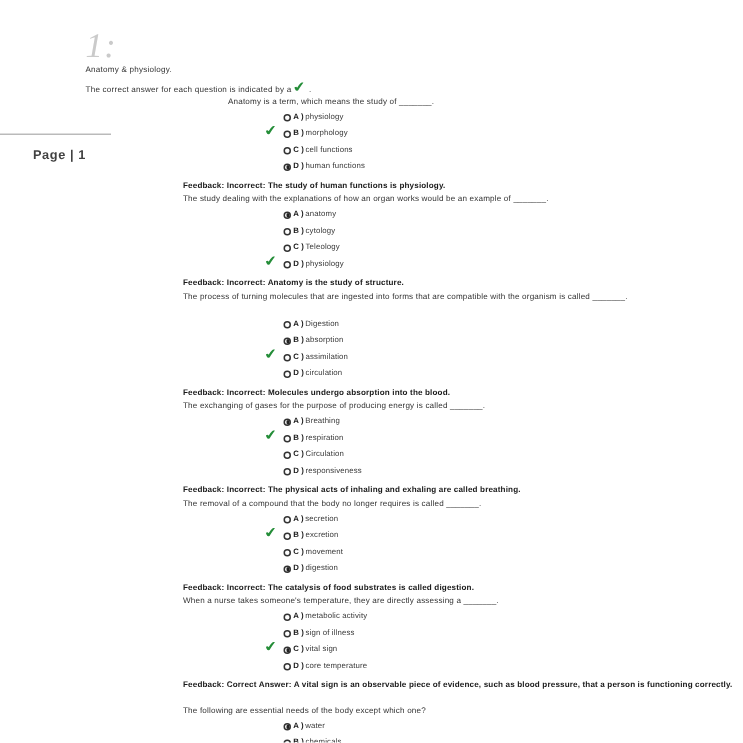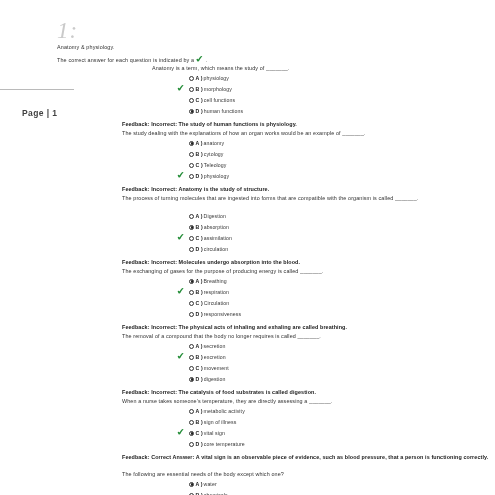--- a/index.html
+++ b/index.html
@@ -14,21 +14,21 @@
     position:relative;width:495px;height:495px;
     filter: blur(0.18px) contrast(0.93) brightness(1.03);
   }
 
   
   .folio-rule{
     position:absolute;left:0;top:89px;width:74px;height:0;
     border-top:1px solid #b9b9b9;
   }
   .folio{
-    position:absolute;left:22px;top:108px;
+    position:absolute;left:22px;top:98px;
     font-size:8.5px;font-weight:bold;letter-spacing:.4px;color:#3a3a3a;
   }
 
   
   .bignum{
     position:absolute;left:57px;top:19px;
     font-family:"Liberation Serif", serif;
     font-style:italic;font-size:23px;color:#c9c9c9;letter-spacing:1px;
     line-height:1;
   }

